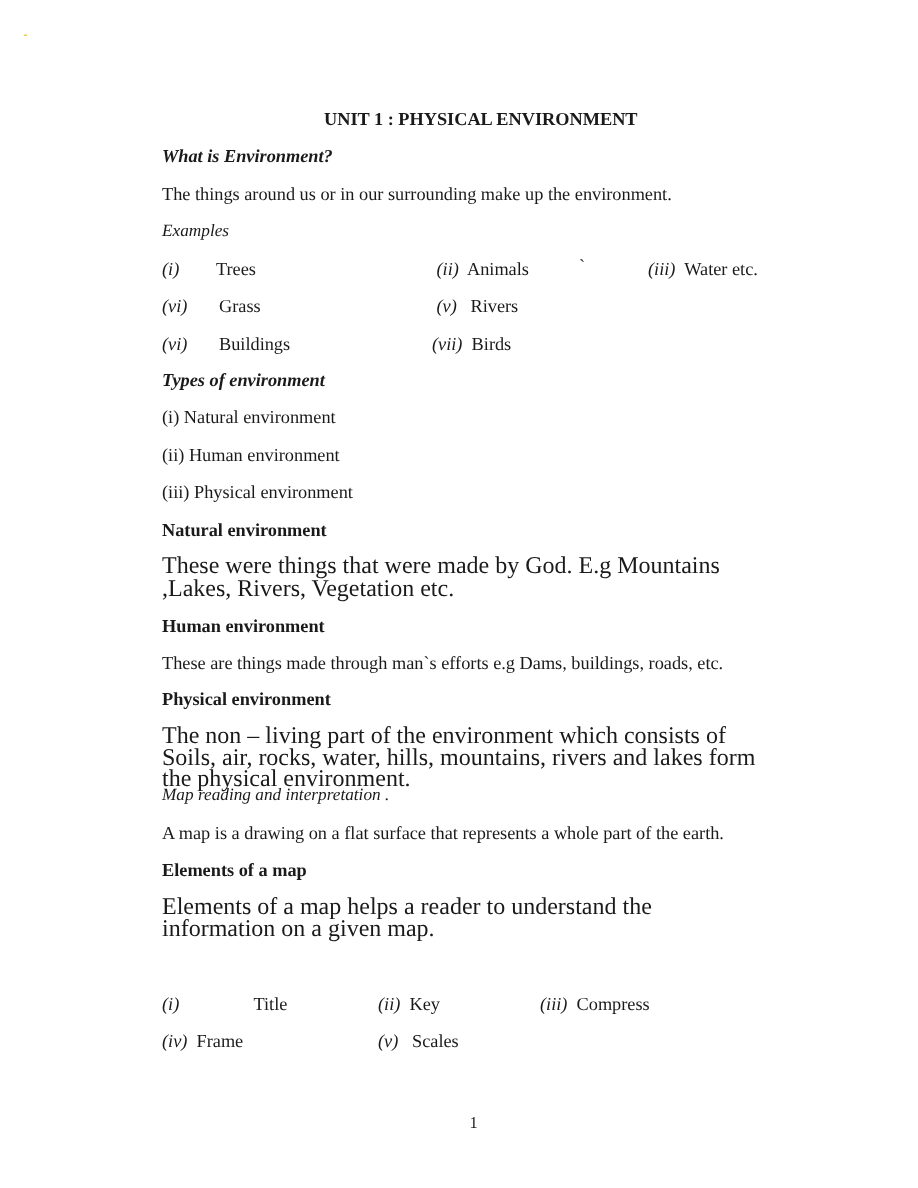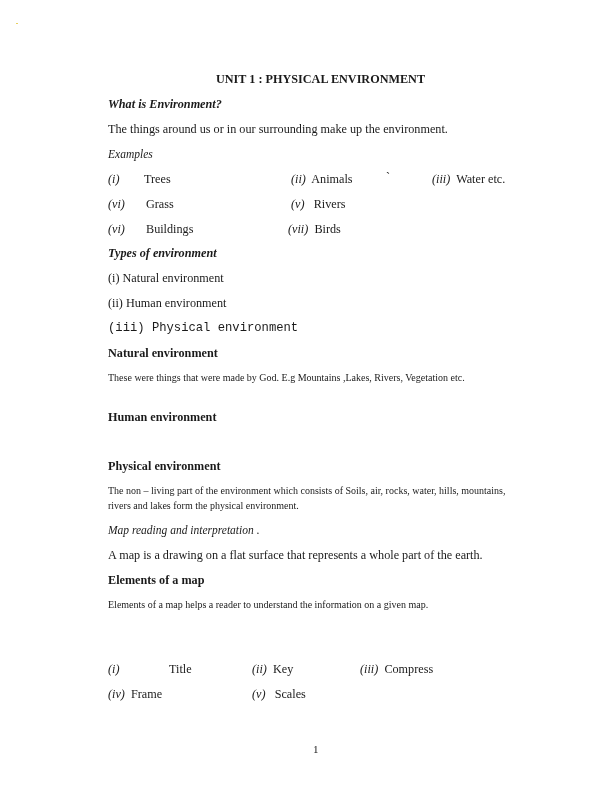--- a/index.html
+++ b/index.html
@@ -4,21 +4,21 @@
 <style>
   html, body { margin: 0; padding: 0; background: #ffffff; }
   body { width: 612px; height: 792px; position: relative; overflow: hidden;
          font-family: "Liberation Serif", "DejaVu Serif", serif; color: #1a1a1a; }
   .page { position: absolute; left: 0; top: 0; width: 612px; height: 792px; }
   .t { position: absolute; white-space: nowrap; font-size: 12.2px; line-height: 14px; }
   .title { font-weight: bold; font-size: 12.2px; }
   .bi { font-weight: bold; font-style: italic; text-align: right; }
   .b { font-weight: bold; }
   .i { font-style: italic; }
-  .para { position: absolute; font-size: 10px; line-height: 14.5px; white-space: normal; }
+  .para { position: absolute; font-size: 16px; line-height: 14.5px; white-space: normal; }
   .num { font-style: italic; }
   .mark { position: absolute; left: 16px; top: 23px; width: 2px; height: 1px; background: #e8d060; }
   .pageno { position: absolute; font-size: 11px; }
 </style>
 </head>
 <body>
 
 <div class="page">
   <div class="mark"></div>
 
@@ -56,26 +56,27 @@
   </div>
   <div class="t" style="left:146px; top:222px;">Buildings</div>
   <div class="t" style="left:288px; top:222px;">
     <span class="num">(vii)</span>&nbsp;
     <span>Birds</span>
   </div>
 
   <div class="t bi" style="left:108px; top:246px;">Types  of  environment</div>
   <div class="t" style="left:108px; top:271px;">(i)  Natural  environment</div>
   <div class="t" style="left:108px; top:296px;">(ii)  Human  environment</div>
-  <div class="t" style="left:108px; top:321px;font-family:Liberation Mono, monospace;">(iii)  Physical  environment</div>
+  <div class="t" style="left:108px; top:321px;">(iii)  Physical  environment</div>
 
   <div class="t b" style="left:108px; top:346px;">Natural  environment</div>
   <div class="para" style="left:108px; top:371px; width:400px;">These were things that were made by God.  E.g Mountains ,Lakes, Rivers, Vegetation etc.</div>
 
   <div class="t b" style="left:108px; top:410px;">Human  environment</div>
+  <div class="t" style="left:108px; top:435px;">These are things made through man`s efforts e.g Dams, buildings, roads, etc.</div>
 
   <div class="t b" style="left:108px; top:459px;">Physical  environment</div>
   <div class="para" style="left:108px; top:484px; width:410px;">The non – living part of the environment which consists of Soils, air, rocks, water, hills, mountains, rivers and lakes form the physical environment.</div>
 
   <div class="t" style="left:108px; top:548px;">A map is a drawing on a flat surface that represents a whole part of the earth.</div>
   <div class="t i" style="left:108px; top:523px; font-size:11.5px;">Map  reading  and  interpretation .</div>
 
   <div class="t b" style="left:108px; top:573px;">Elements  of  a  map</div>
   <div class="para" style="left:108px; top:598px; width:405px;">Elements of a map helps a reader to understand the information on a given map.</div>
 

